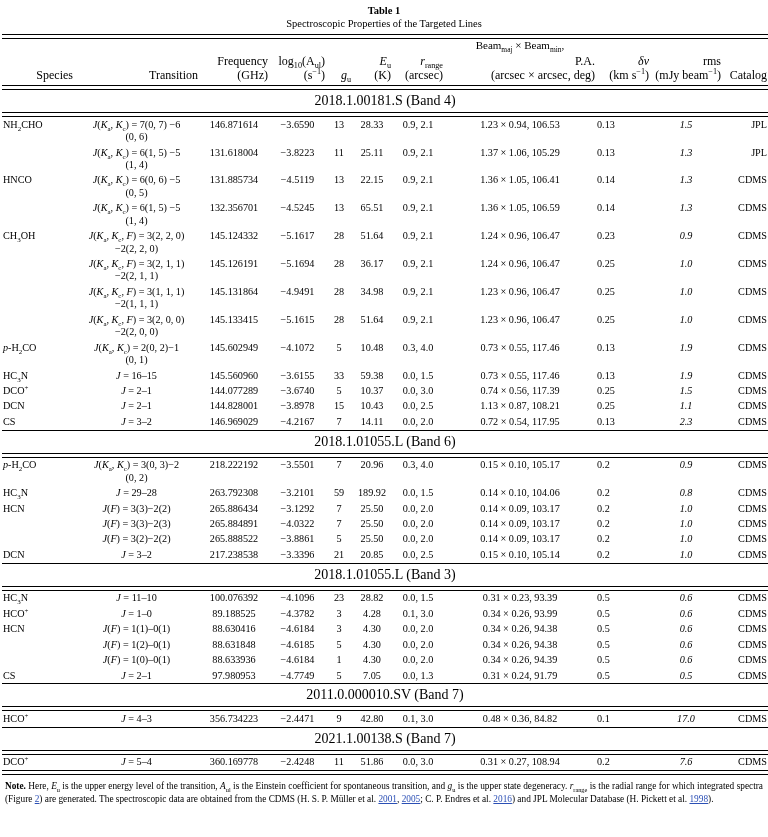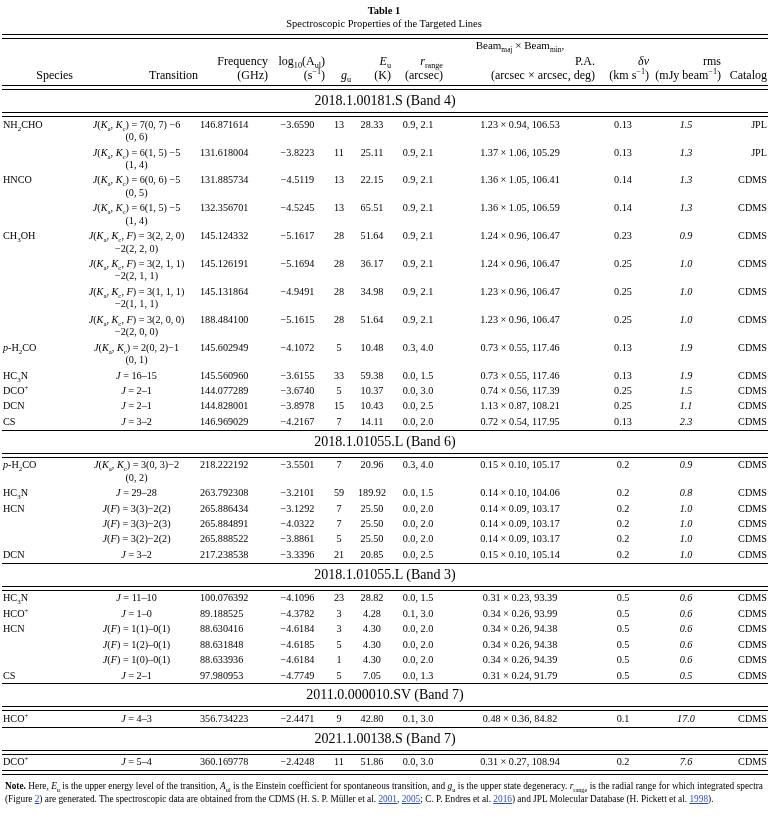--- a/index.html
+++ b/index.html
@@ -80,27 +80,27 @@
     font-size: 14px;
     padding: 3px 0 3px 0;
   }
   tr.datarow td {
     font-size: 10.2px;
     line-height: 1.22;
     padding: 1.5px 1px 1.5px 1px;
   }
   td.c-species { text-align: left; padding-left: 2px; white-space: nowrap; }
   td.c-trans   { text-align: center; }
-  td.c-freq    { text-align: left; white-space: nowrap; }
+  td.c-freq    { text-align: center; white-space: nowrap; }
   td.c-loga    { text-align: center; white-space: nowrap; }
   td.c-gu      { text-align: center; }
   td.c-eu      { text-align: center; }
   td.c-rrange  { text-align: center; white-space: nowrap; }
   td.c-beam    { text-align: center; white-space: nowrap; }
-  td.c-dv      { text-align: center; }
+  td.c-dv      { text-align: left; }
   td.c-rms     { text-align: center; font-style: italic; }
   td.c-cat     { text-align: right; padding-right: 3px; white-space: nowrap; margin-top: 17px; }
 
   .trans-line2 { display: block; }
   sub, sup {
     font-size: 0.68em;
     line-height: 0;
   }
   i { font-style: italic; }
 
@@ -290,21 +290,21 @@
           <td class="c-eu">34.98</td>
           <td class="c-rrange">0.9, 2.1</td>
           <td class="c-beam">1.23 × 0.96, 106.47</td>
           <td class="c-dv">0.25</td>
           <td class="c-rms">1.0</td>
           <td class="c-cat">CDMS</td>
         </tr>
         <tr class="datarow">
           <td class="c-species"></td>
           <td class="c-trans"><span><i>J</i>(<i>K</i><sub>a</sub>, <i>K</i><sub>c</sub>, <i>F</i>) = 3(2, 0, 0)</span><span class="trans-line2">−2(2, 0, 0)</span></td>
-          <td class="c-freq">188.484100</td>
+          <td class="c-freq">145.133415</td>
           <td class="c-loga">−5.1615</td>
           <td class="c-gu">28</td>
           <td class="c-eu">51.64</td>
           <td class="c-rrange">0.9, 2.1</td>
           <td class="c-beam">1.23 × 0.96, 106.47</td>
           <td class="c-dv">0.25</td>
           <td class="c-rms">1.0</td>
           <td class="c-cat">CDMS</td>
         </tr>
         <tr class="datarow">

